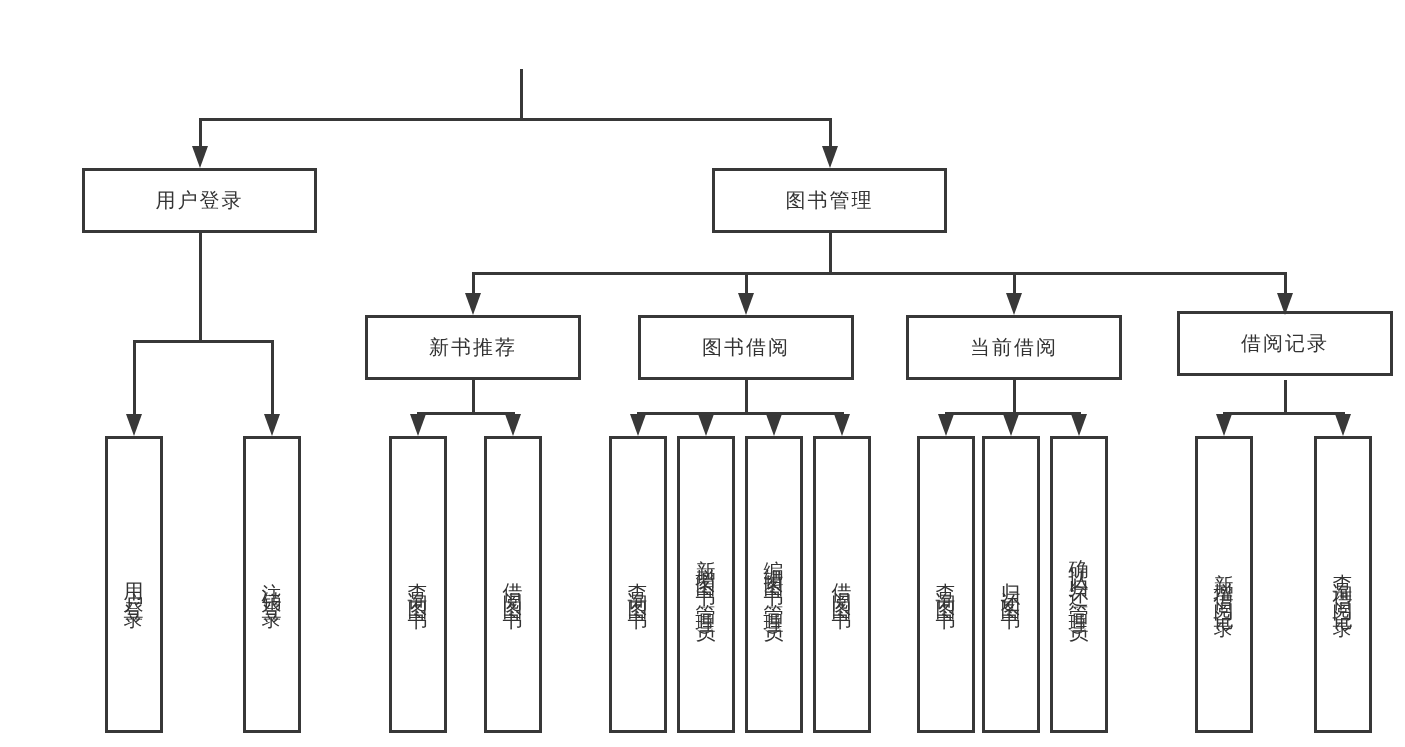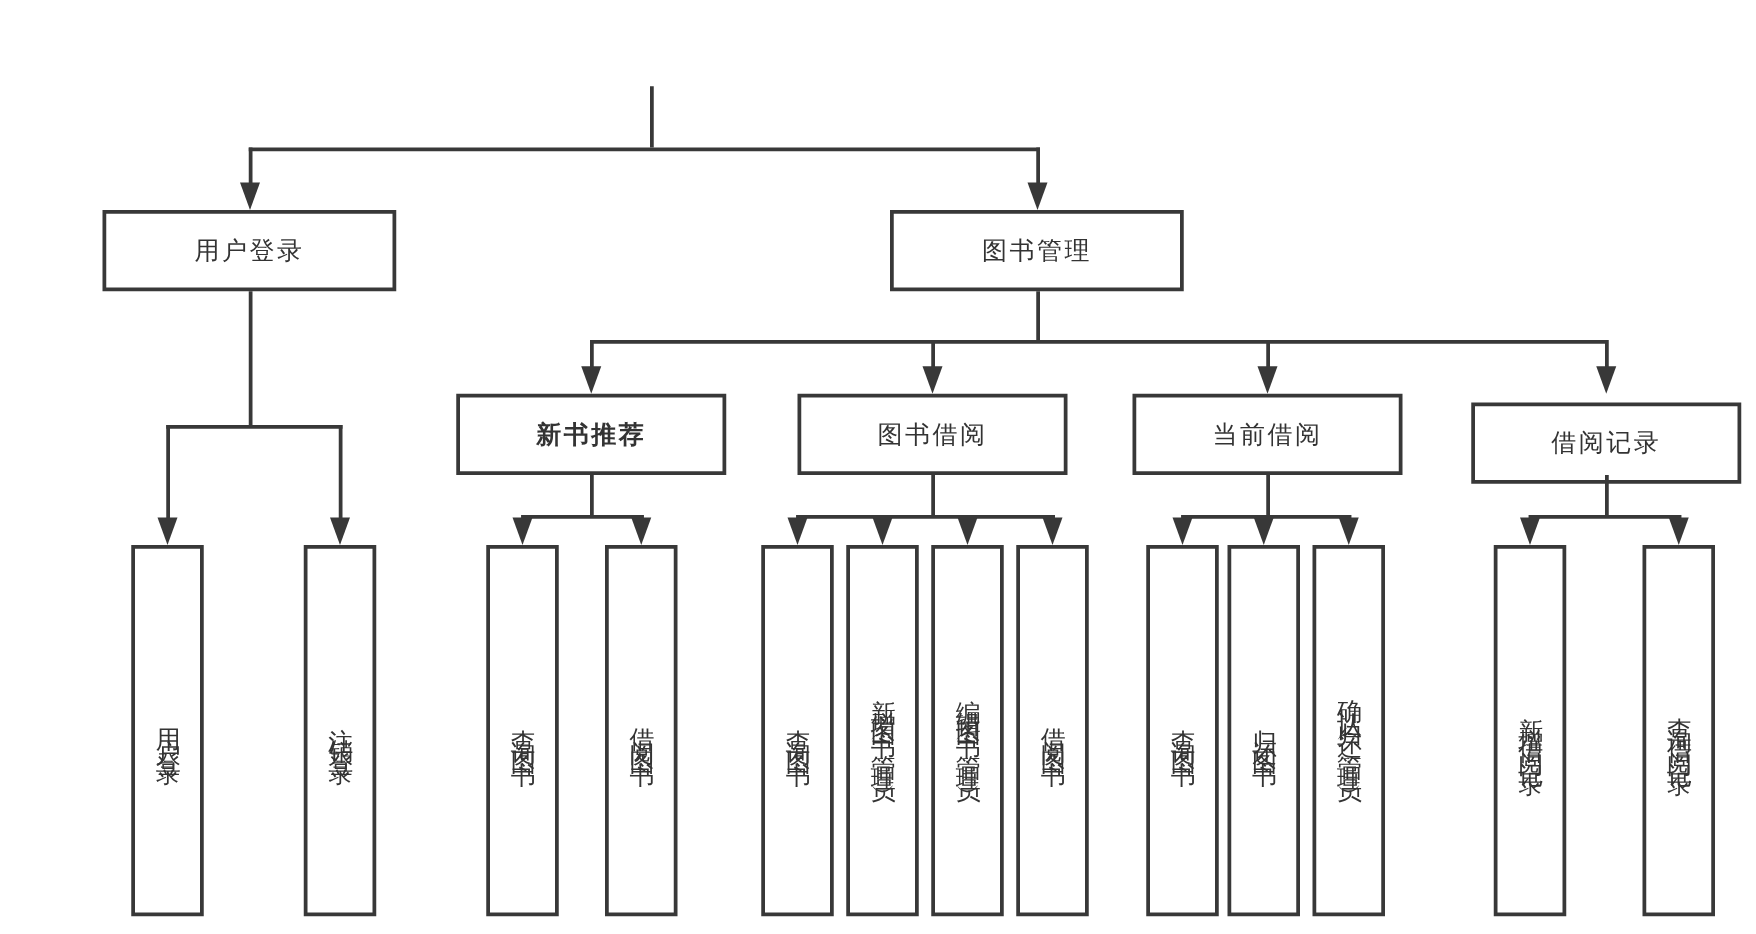--- a/index.html
+++ b/index.html
@@ -26,24 +26,24 @@
   .hl{position:absolute;height:3px;background:#383838;}
   .ar{position:absolute;width:0;height:0;
       border-left:8px solid transparent;border-right:8px solid transparent;
       border-top:22px solid #383838;}
   .wm{position:absolute;top:716px;right:6px;font-size:17px;color:#9e9e9e;letter-spacing:1px;}
 
   
   #b-root   {left:20px;  top:13px;  width:1003px;height:56px;}
   #b-login  {left:82px;  top:168px; width:235px; height:65px;}
   #b-mgmt   {left:712px; top:168px; width:235px; height:65px;}
-  #b-newbook{left:365px; top:315px; width:216px; height:65px;font-weight:bold;}
+  #b-newbook{left:365px; top:315px; width:216px; height:65px;}
   #b-borrow {left:638px; top:315px; width:216px; height:65px;}
   #b-current{left:906px; top:315px; width:216px; height:65px;}
-  #b-records{left:1177px;top:322px; width:216px; height:65px;}
+  #b-records{left:1177px;top:311px; width:216px; height:65px;}
 
   
   #l1{left:105px;} #l2{left:243px;}
   #l3{left:389px;} #l4{left:484px;}
   #l5{left:609px;} #l6{left:677px;} #l7{left:745px;} #l8{left:813px;}
   #l9{left:917px;} #l10{left:982px;} #l11{left:1050px;}
   #l12{left:1195px;} #l13{left:1314px;}
 </style>
 </head>
 <body>

